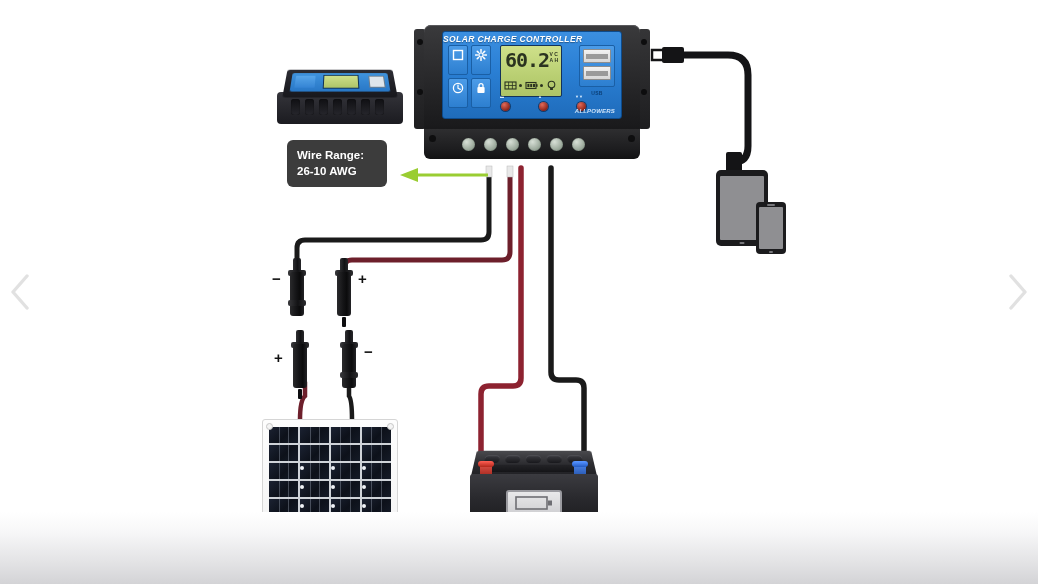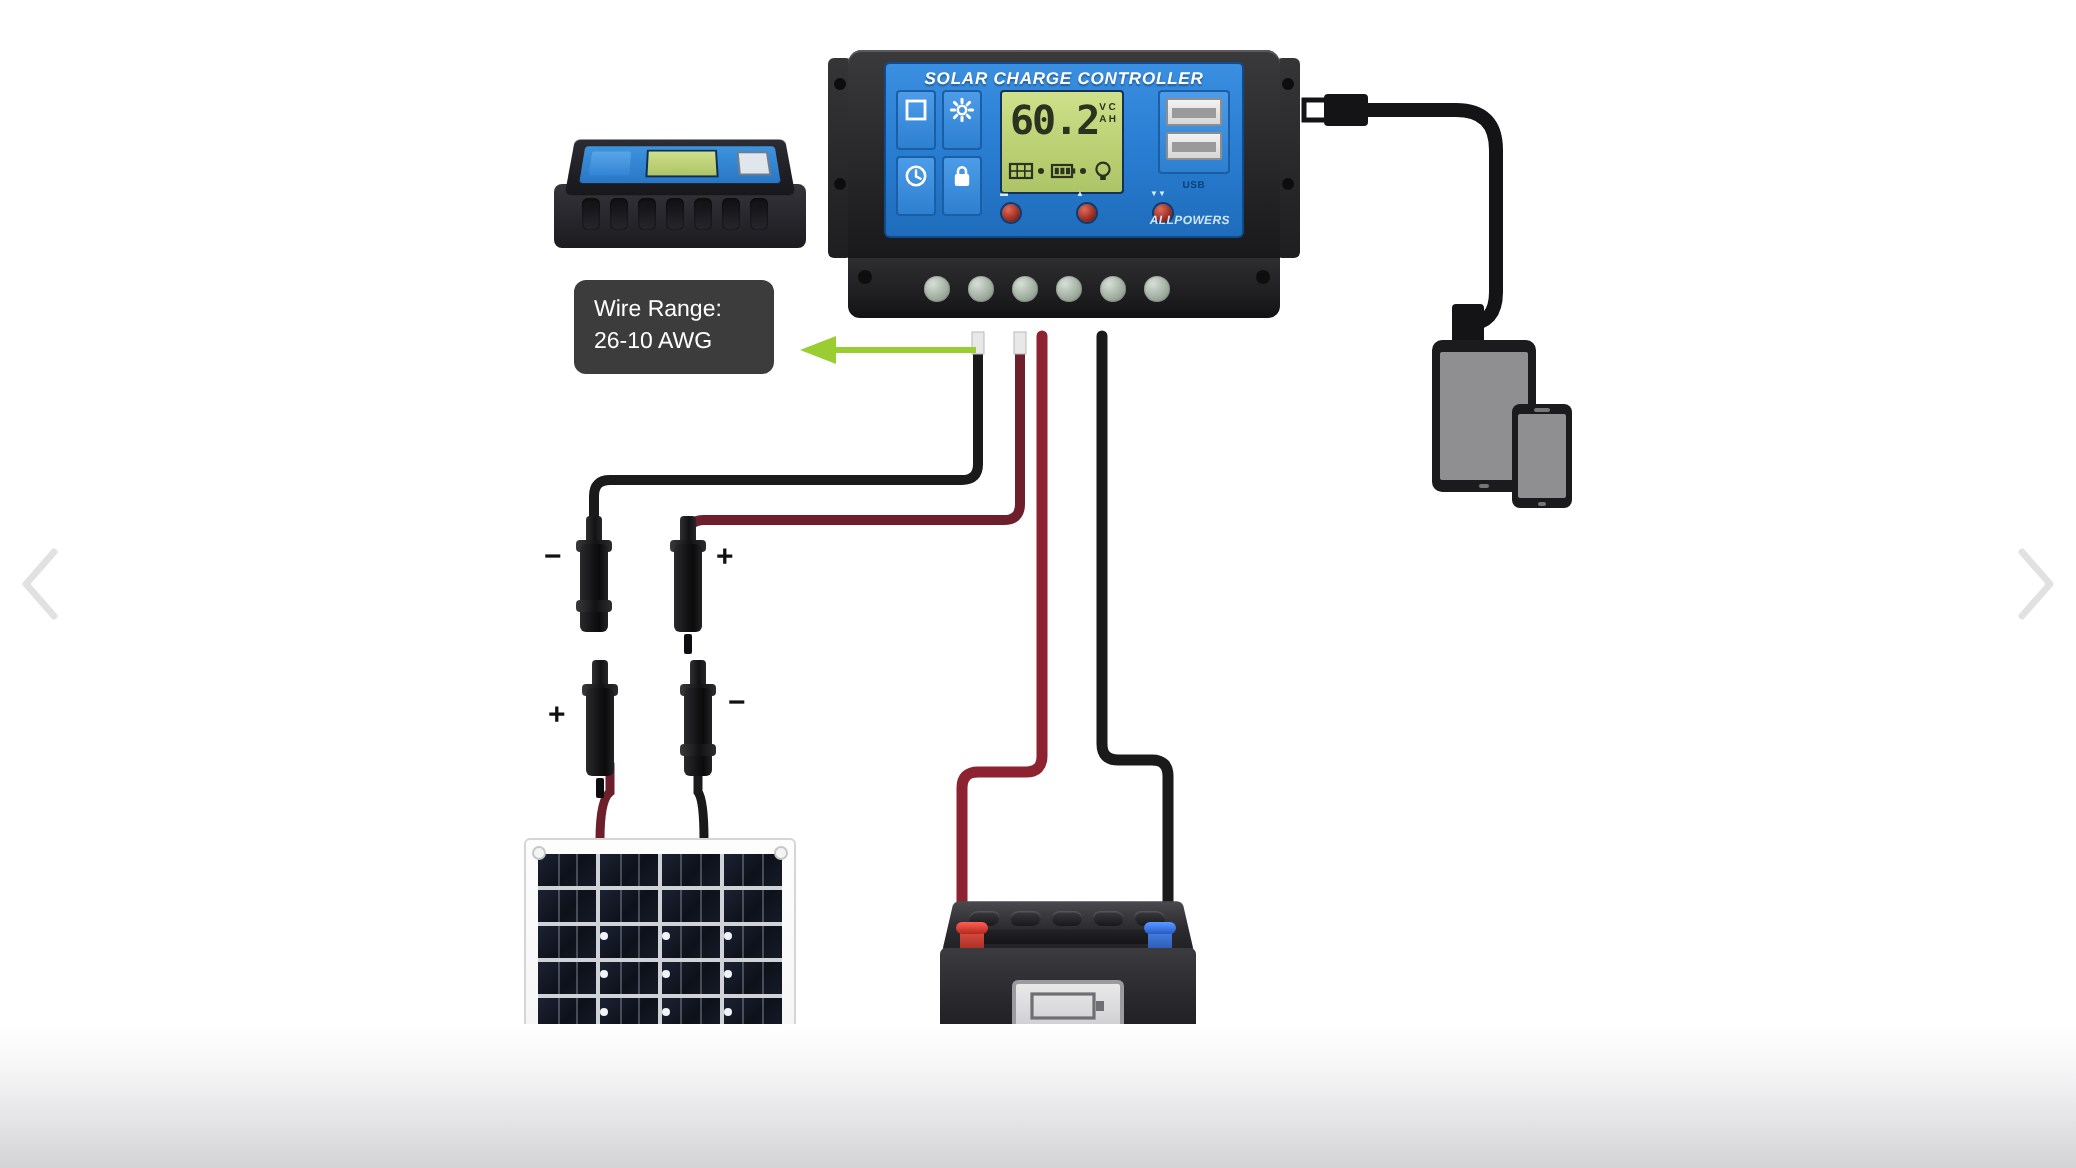--- a/index.html
+++ b/index.html
@@ -46,21 +46,21 @@
     box-shadow: inset 0 1px 0 #5a5a5d;
   }
   .ctrl-face {
     position: absolute; left: 18px; top: 6px; width: 180px; height: 88px;
     background: linear-gradient(#3b8fe0, #2a7fd4 45%, #1f6cbb);
     border: 1px solid #0d4b8c;
     border-radius: 3px;
   }
   .ctrl-title {
     position: absolute; left: 0; right: 0; top: 2px;
-    text-align: center;
+    text-align: left;
     font-size: 8.5px; font-weight: bold; font-style: italic;
     color: #ffffff; letter-spacing: .4px;
     text-shadow: 0 1px 1px rgba(0,0,0,.35);
     white-space: nowrap;
   }
   
   .ctrl-icons {
     position: absolute; left: 5px; top: 13px;
     display: grid; grid-template-columns: 20px 20px; gap: 3px;
   }
@@ -214,21 +214,21 @@
     position: absolute; left: 4px; top: 3px; width: 20px; height: 13px;
     background: linear-gradient(#58a6e9, #3484d4); border-radius: 1px;
   }
 
   
   #tooltip {
     position: absolute; left: 287px; top: 140px;
     width: 100px; padding: 8px 10px;
     background: #3c3c3c; color: #ffffff;
     border-radius: 6px;
-    font-size: 11.5px; font-weight: normal; line-height: 1.35;
+    font-size: 11.5px; font-weight: bold; line-height: 1.35;
   }
   #green-arrow {
     position: absolute; left: 398px; top: 165px; width: 92px; height: 20px;
   }
   #green-arrow svg { width: 100%; height: 100%; display: block; }
 
   
   #wires {
     position: absolute; left: 0; top: 0; width: 1038px; height: 584px;
     pointer-events: none;

